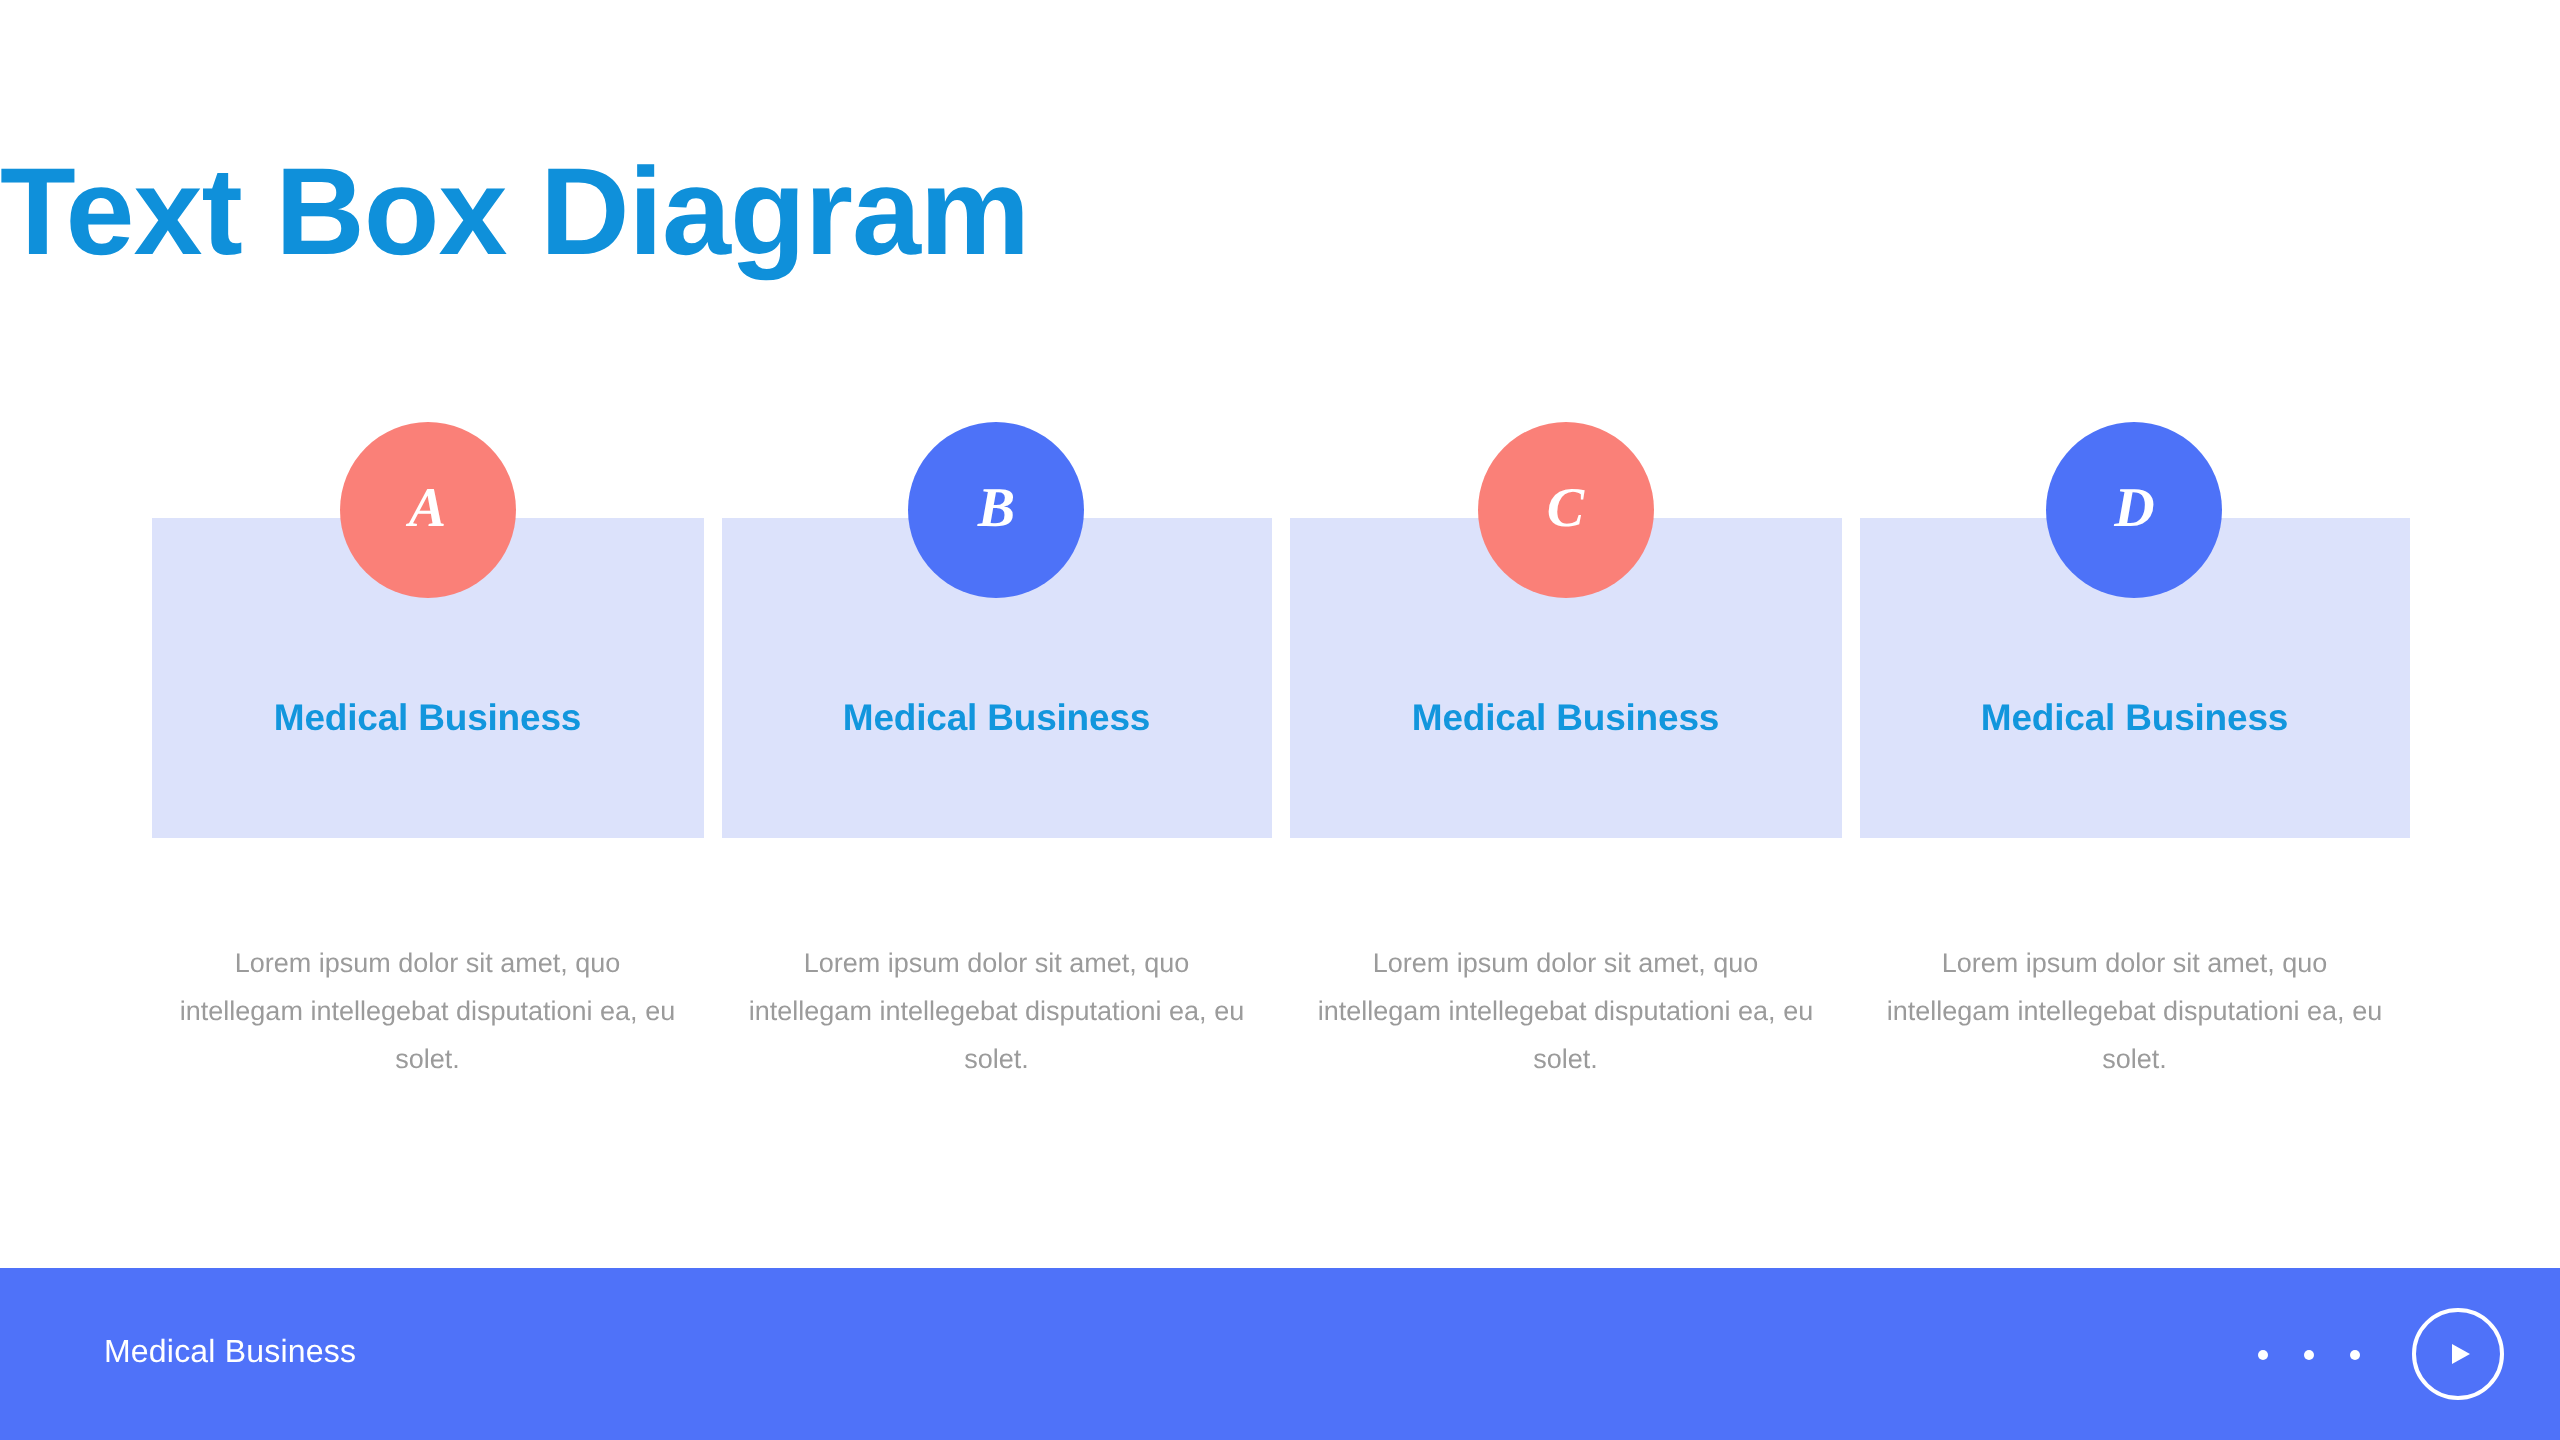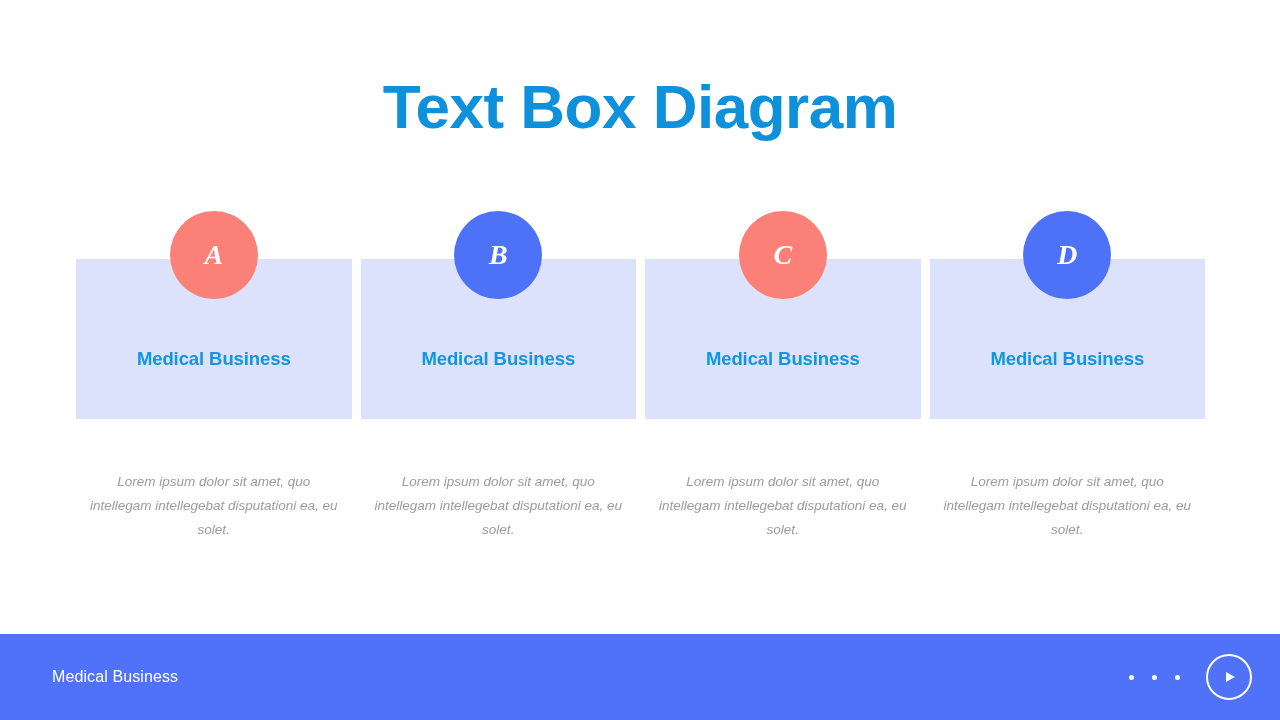--- a/index.html
+++ b/index.html
@@ -22,21 +22,21 @@
     height: 720px;
     background: #ffffff;
   }
 
   
   .title {
     position: absolute;
     top: 74px;
     left: 0;
     width: 1280px;
-    text-align: center;
+    text-align: left;
     font-size: 62px;
     font-weight: bold;
     letter-spacing: -0.5px;
     color: #0f90da;
     line-height: 1.05;
     white-space: nowrap;
   }
 
   
   .cards {
@@ -91,21 +91,20 @@
   .badge.blue   { background: #4d72f8; }
 
   
   .descs {
     position: absolute;
     top: 470px;
     left: 76px;
     width: 1129px;
     display: flex;
     gap: 9px;
-    font-style: italic;
   }
 
   .desc {
     flex: 1 1 0;
     text-align: center;
     font-size: 13.5px;
     line-height: 24px;
     color: #9b9b9b;
     padding: 0 12px;
   }

